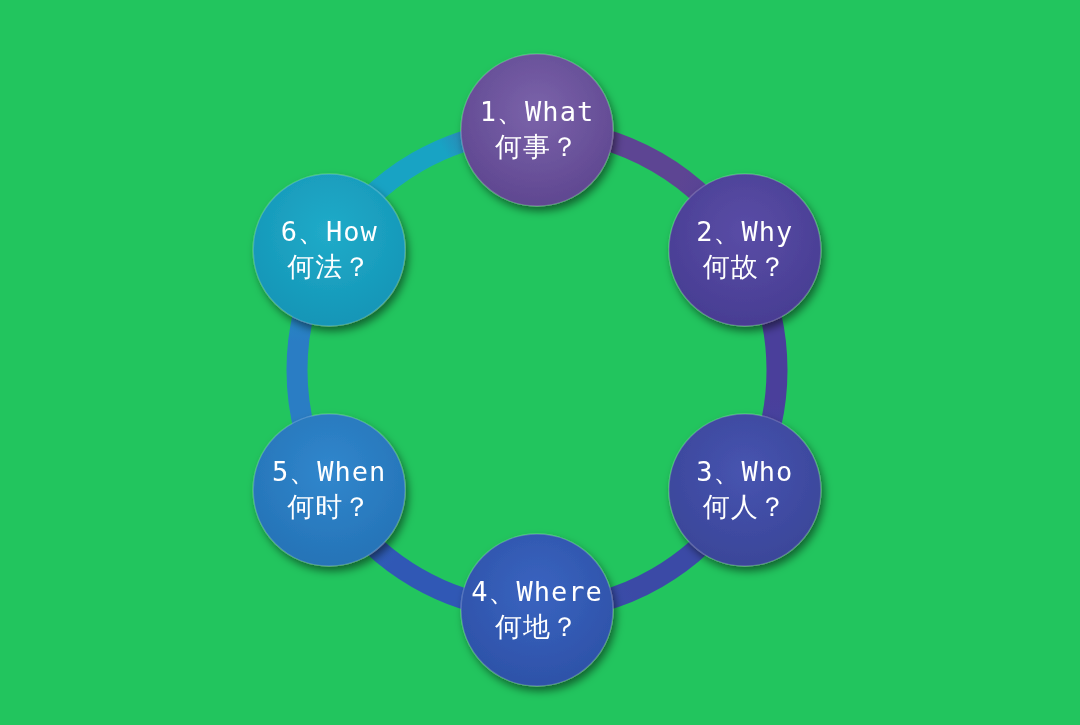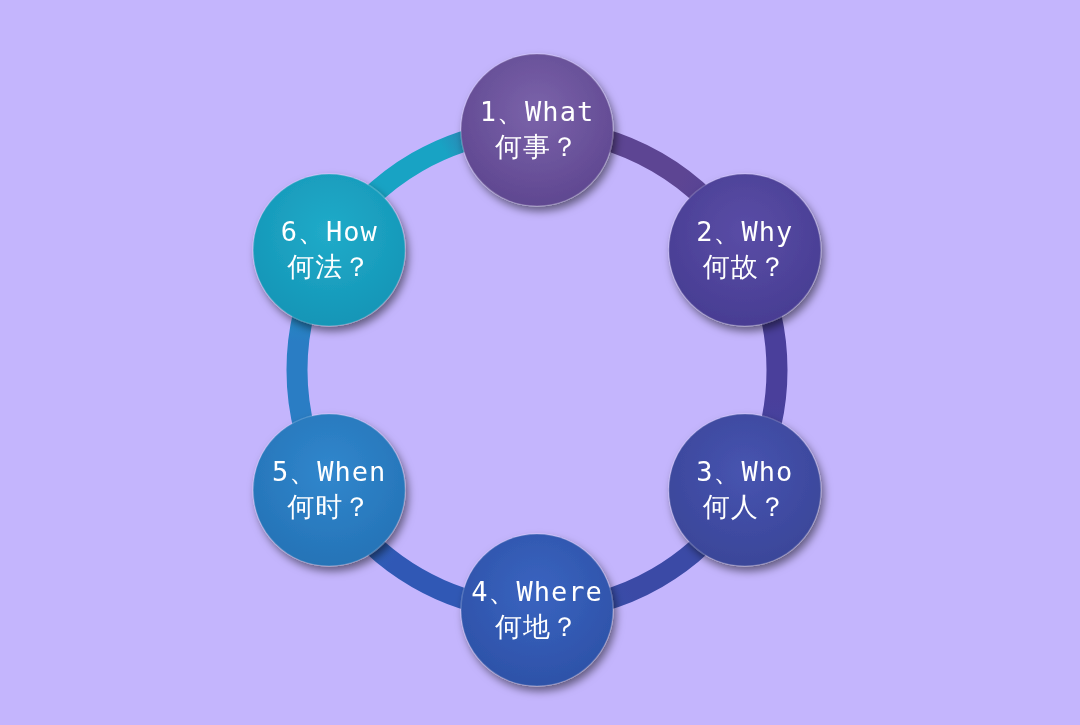--- a/index.html
+++ b/index.html
@@ -7,21 +7,21 @@
     padding: 0;
     background: #000000;
     width: 1080px;
     height: 725px;
     overflow: hidden;
   }
   .stage {
     position: relative;
     width: 1080px;
     height: 725px;
-    background: #c4b5fd;
+    background: #22c55e;
   }
   svg.cycle {
     display: block;
     width: 1080px;
     height: 725px;
   }
   .node-label-en, .node-label-cn {
     font-family: "DejaVu Sans Mono", "Liberation Mono", monospace;
     fill: #ffffff;
     text-anchor: middle;

